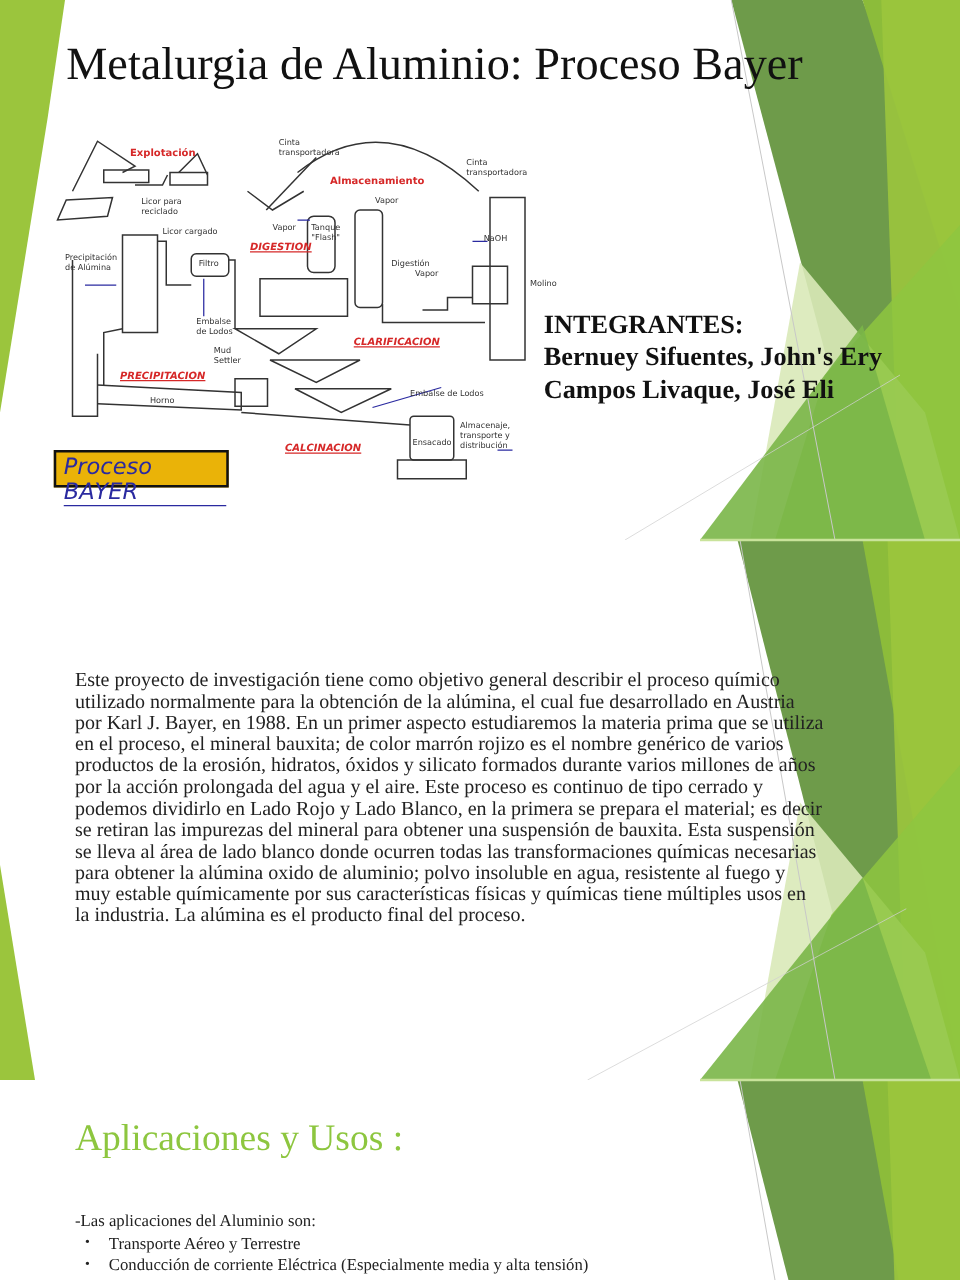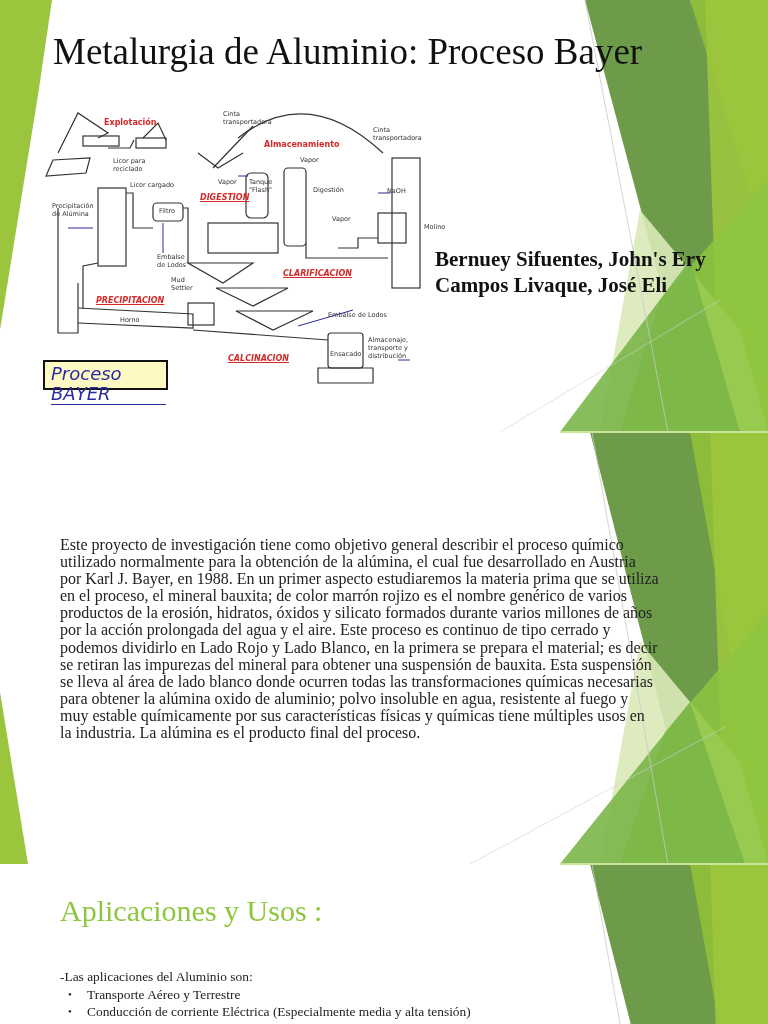--- a/index.html
+++ b/index.html
@@ -12,21 +12,21 @@
   .title-black { position: absolute; left: 53px; top: 30px; font-size: 37px; color: #111; font-family: "Liberation Serif", serif; white-space: nowrap; }
   .title-green { position: absolute; left: 60px; font-size: 30px; color: #8dc63f; font-family: "Liberation Serif", serif; white-space: nowrap; }
   .diagram { position: absolute; left: 38px; top: 98px; width: 386px; height: 296px; background: #fff; }
   .members { position: absolute; left: 435px; top: 246px; font-weight: bold; font-size: 21px; line-height: 26px; color: #111; }
   .members div { white-space: nowrap; }
   .intro-body { position: absolute; left: 60px; top: 104px; width: 600px; font-size: 16px; line-height: 17.1px; color: #222; }
   .apps-body { position: absolute; left: 68px; top: 104px; font-size: 13.4px; line-height: 17.5px; color: #222; }
   .apps-body ul { margin: 0; padding: 0; list-style: none; }
   .apps-body li { position: relative; padding-left: 19px; white-space: nowrap; }
   .apps-body li::before { content: "•"; position: absolute; left: 0; top: 0; font-size: 11px; }
-  .bayer-box { position: absolute; left: 5px; top: 262px; width: 125px; height: 30px; border: 2px solid #111; box-sizing: border-box; background: #fef9c3; }
+  .bayer-box { position: absolute; left: 5px; top: 262px; width: 140px; height: 30px; border: 2px solid #111; box-sizing: border-box; background: #eab308; }
   .bayer-box span { position: absolute; left: 6px; top: 2px; font-family: "DejaVu Sans", sans-serif; font-style: italic; font-size: 18px; color: #2a2aa0; border-bottom: 1.5px solid #2a2aa0; line-height: 20px; }
   .lbl { position: absolute; font-family: "DejaVu Sans", sans-serif; font-size: 6.5px; color: #333; line-height: 8px; white-space: nowrap; }
   .lbl-red { position: absolute; font-family: "DejaVu Sans", sans-serif; font-size: 8px; font-weight: bold; font-style: italic; color: #d62828; white-space: nowrap; }
   .lbl-red.u { text-decoration: underline; }
   .lbl-red.n { font-style: normal; }
 </style>
 </head>
 <body>
 
 <div class="slide" id="slide1">
@@ -105,37 +105,38 @@
 
     <div class="lbl" style="left:185px; top:12px;">Cinta<br>transportadora</div>
     <div class="lbl" style="left:335px; top:28px;">Cinta<br>transportadora</div>
     <div class="lbl" style="left:75px; top:59px;">Licor para<br>reciclado</div>
     <div class="lbl" style="left:92px; top:83px;">Licor cargado</div>
     <div class="lbl" style="left:180px; top:80px;">Vapor</div>
     <div class="lbl" style="left:262px; top:58px;">Vapor</div>
     <div class="lbl" style="left:294px; top:117px;">Vapor</div>
     <div class="lbl" style="left:211px; top:80px;">Tanque<br>"Flash"</div>
     <div class="lbl" style="left:313px; top:89px;padding-left:36px;">NaOH</div>
-    <div class="lbl" style="left:275px; top:88px;">Digestión</div>
+    <div class="lbl" style="left:275px; top:109px;">Digestión</div>
     <div class="lbl" style="left:361px; top:125px;padding-left:25px;">Molino</div>
     <div class="lbl" style="left:14px; top:104px;">Precipitación<br>de Alúmina</div>
     <div class="lbl" style="left:121px; top:109px;">Filtro</div>
     <div class="lbl" style="left:119px; top:155px;">Embalse<br>de Lodos</div>
     <div class="lbl" style="left:133px; top:178px;">Mud<br>Settler</div>
     <div class="lbl" style="left:82px; top:218px;">Horno</div>
     <div class="lbl" style="left:270px; top:213px;margin-left:20px;">Embalse de Lodos</div>
     <div class="lbl" style="left:292px; top:252px;">Ensacado</div>
     <div class="lbl" style="left:330px; top:238px;">Almacenaje,<br>transporte y<br>distribución</div>
 
     <div class="bayer-box">
       <span>Proceso BAYER</span>
     </div>
   </div>
 
   <div class="members">
+    <div>INTEGRANTES:</div>
     <div>Bernuey Sifuentes, John's Ery</div>
     <div>Campos Livaque, José Eli</div>
   </div>
 </div>
 
 <div class="slide" id="slide2">
   <svg class="deco" viewBox="0 0 768 432">
     <polygon points="0,260 0,432 28,432" fill="#9bc53d"></polygon>
     <polygon points="590,0 690,0 768,200 768,432 700,432" fill="#6e9b4a"></polygon>
     <polygon points="690,0 768,0 768,432" fill="#8cbc3a"></polygon>

